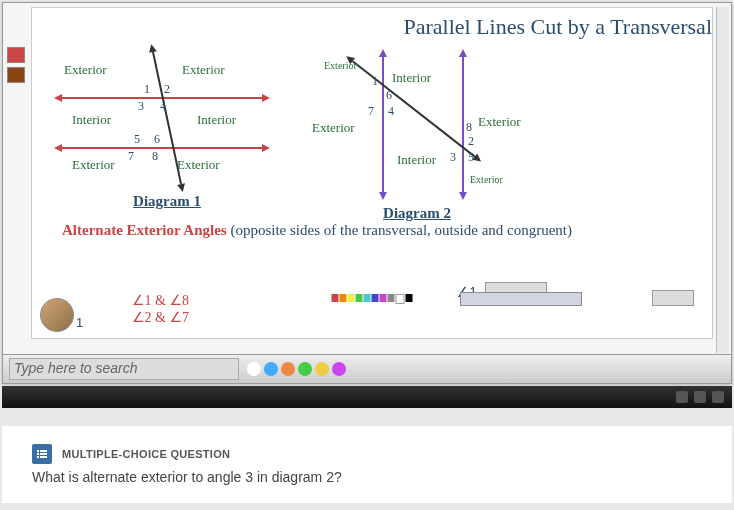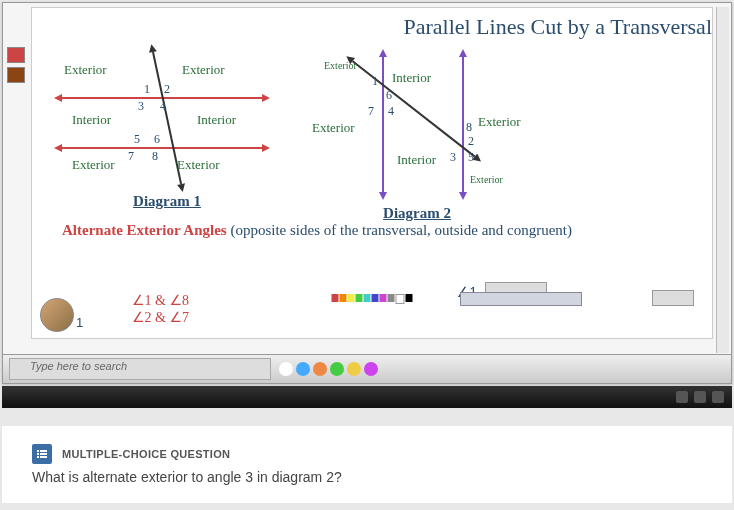--- a/index.html
+++ b/index.html
@@ -24,21 +24,21 @@
 .trans::before{border-bottom:8px solid #333;top:-8px}
 .trans::after{border-top:8px solid #333;bottom:-8px}
 .definition{padding:0 30px;font-size:15px;color:#2a4d6e;font-family:'Comic Sans MS',cursive}
 .def-term{color:#c44;font-weight:bold}
 .hand{color:#c44;font-family:'Comic Sans MS',cursive;font-size:14px}
 .avatar{position:absolute;bottom:6px;left:8px;width:32px;height:32px;border-radius:50%;background:linear-gradient(135deg,#d4a574,#8b6f47);border:1px solid #888}
 .avatar-num{position:absolute;bottom:8px;left:44px;color:#2a4d6e;font-size:13px}
 .mid-input{position:absolute;right:165px;bottom:40px;width:60px;height:14px;background:#ddd;border:1px solid #999}
 .angle-sym{position:absolute;right:235px;bottom:38px;color:#2a4d6e;font-size:14px}
 .toolbar{position:absolute;bottom:0;left:0;right:0;height:28px;background:linear-gradient(#eee,#ccc);border-top:1px solid #999;display:flex;align-items:center}
-.tb-item{width:220px;height:18px;background:#ddd;margin-left:6px;border:1px solid #aaa;font-size:11px;color:#666;padding:1px 20px;font-style:italic}
+.tb-item{width:220px;height:18px;background:#ddd;margin-left:6px;border:1px solid #aaa;font-size:14px;color:#666;padding:1px 4px;font-style:italic}
 .tb-icons{display:flex;gap:3px;margin-left:8px}
 .tb-icon{width:14px;height:14px;border-radius:50%}
 .color-strip{position:absolute;left:50%;bottom:34px;transform:translateX(-50%);display:flex;gap:1px}
 .cs{width:7px;height:8px}
 .scroll-box{position:absolute;right:130px;bottom:32px;width:120px;height:12px;background:#d0d5e0;border:1px solid #889}
 .zoom{position:absolute;right:18px;bottom:32px;width:40px;height:14px;background:#ddd;border:1px solid #999;font-size:8px;text-align:center}
 .right-panel{position:absolute;right:2px;top:4px;bottom:30px;width:12px;background:#e8e8e8;border-left:1px solid #bbb}
 .left-panel{position:absolute;left:2px;top:40px;width:22px}
 .lp-icon{width:16px;height:14px;background:#c44;margin:4px auto;border:1px solid #888}
 .taskbar{height:22px;background:linear-gradient(#333,#111);display:flex;align-items:center;justify-content:flex-end;padding:0 8px;gap:6px;margin:0 2px}

